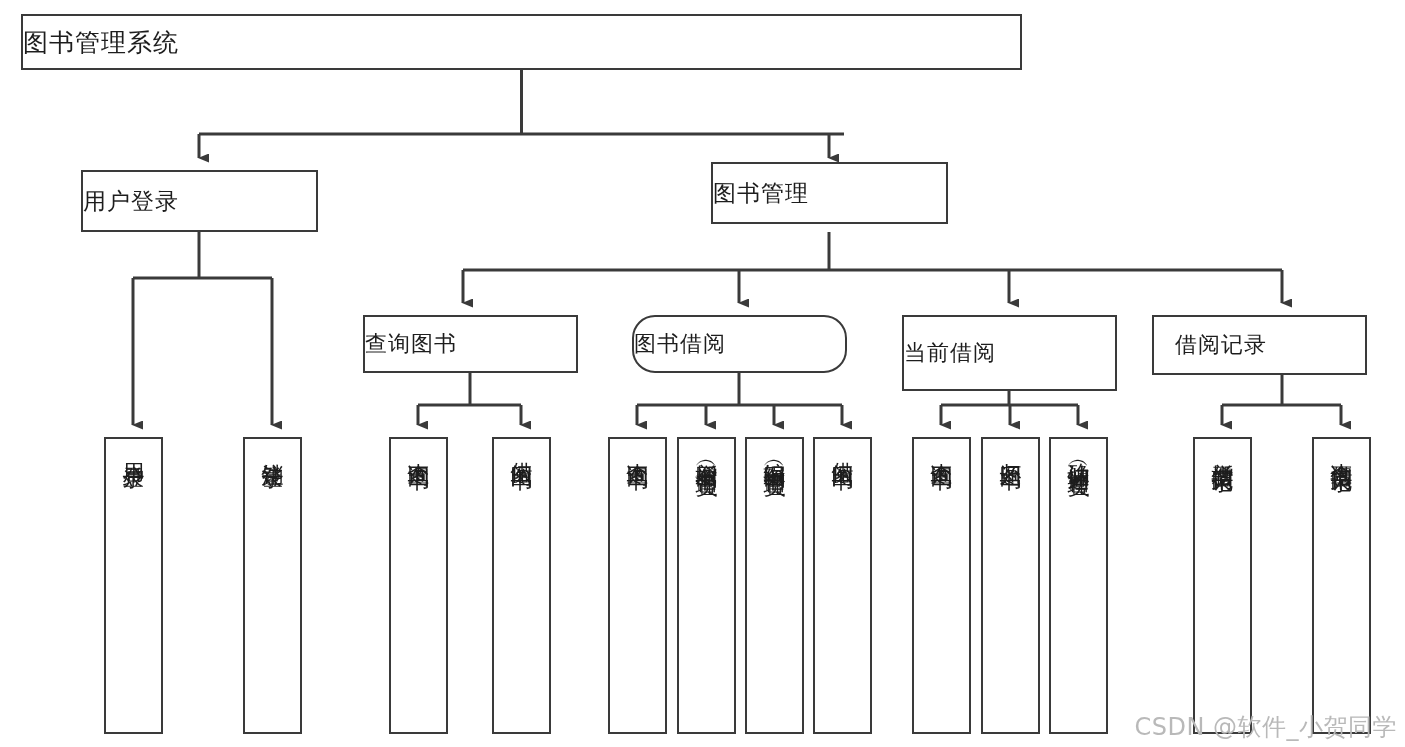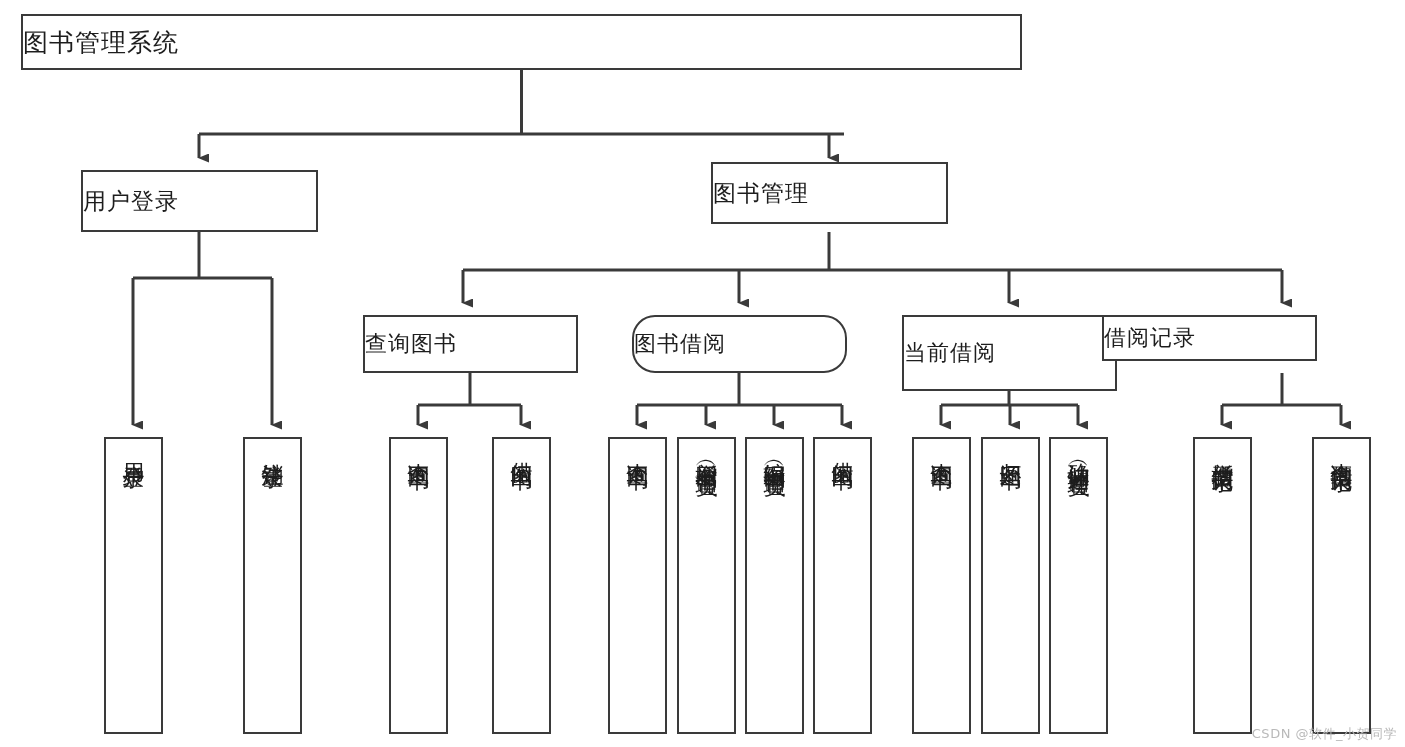--- a/index.html
+++ b/index.html
@@ -59,21 +59,21 @@
     white-space: nowrap;
   }
   .node-leaf .leaf-text {
     writing-mode: vertical-rl;
     text-orientation: upright;
   }
   .watermark {
     position: absolute;
     right: 8px;
     bottom: 4px;
-    font-size: 13px;
+    font-size: 24px;
     color: #b9b9b9;
     letter-spacing: 0.5px;
     z-index: 5;
     white-space: nowrap;
   }
 </style>
 </head>
 <body>
 
 <div id="diagram-root">
@@ -141,21 +141,21 @@
 
   <div class="node node-l3" style="left:363px; top:315px; width:215px; height:58px;">
     <span>查询图书</span>
   </div>
   <div class="node node-l3" style="left:632px; top:315px; width:215px; height:58px;border-radius:23px;">
     <span>图书借阅</span>
   </div>
   <div class="node node-l3" style="left:902px; top:315px; width:215px; height:76px;">
     <span>当前借阅</span>
   </div>
-  <div class="node node-l3" style="left:1102px; top:315px; width:215px; height:46px;">
+  <div class="node node-l3" style="left:1152px; top:315px; width:215px; height:60px;padding-left:21px;">
     <span>借阅记录</span>
   </div>
 
   <div class="node node-leaf" style="left:104px; top:437px; width:59px; height:297px;">
     <span class="leaf-text">用户登录</span>
   </div>
   <div class="node node-leaf" style="left:243px; top:437px; width:59px; height:297px;">
     <span class="leaf-text">注销登录</span>
   </div>
 

